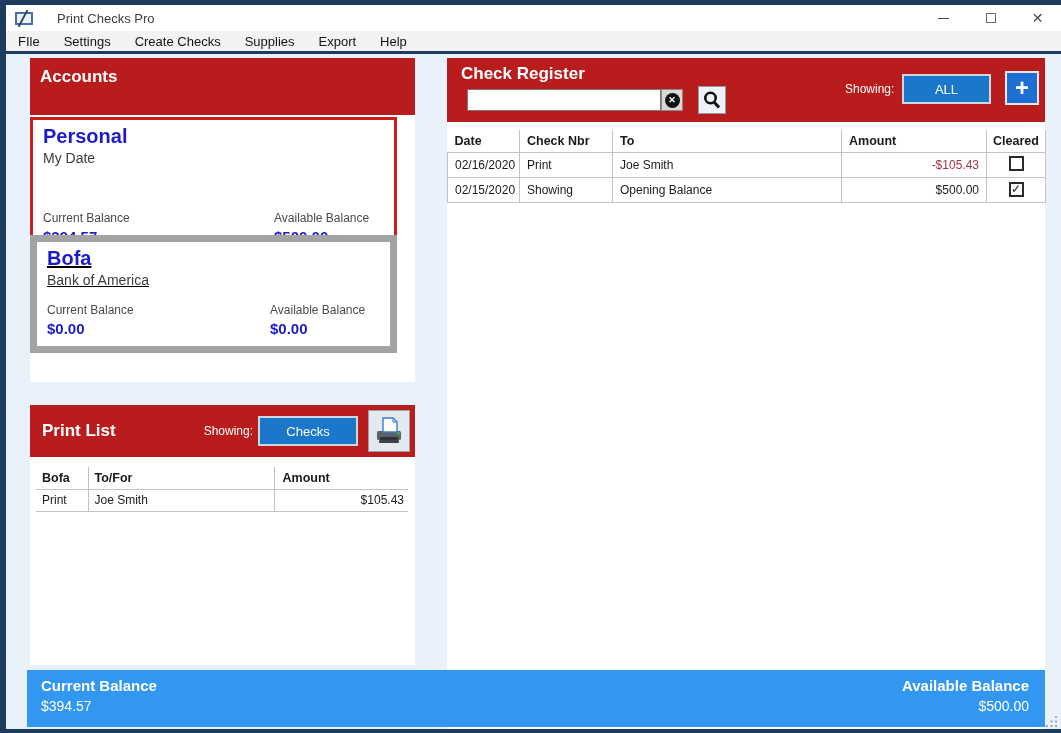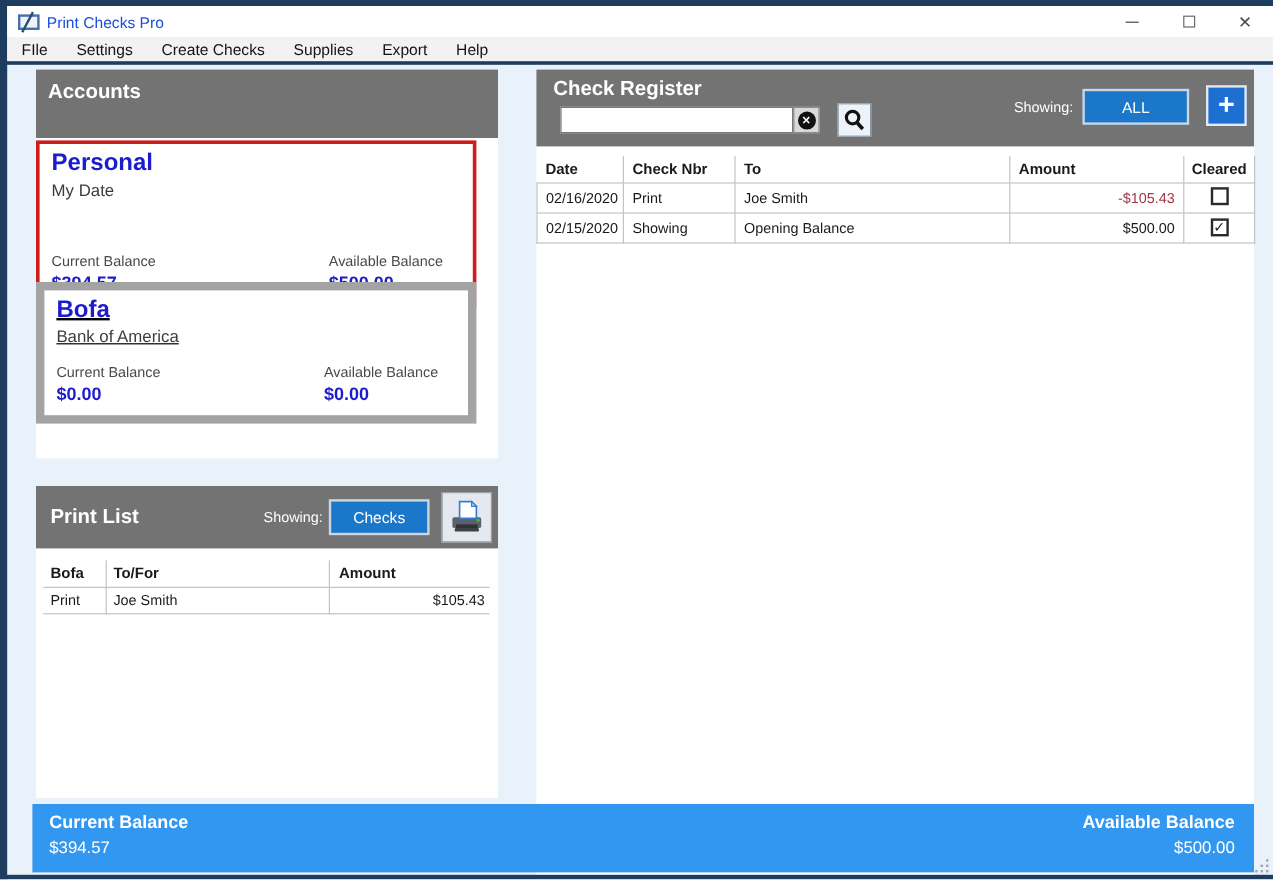--- a/index.html
+++ b/index.html
@@ -10,35 +10,35 @@
   
   .border-top   { position:absolute; left:0; top:0; width:100%; height:5px; background:#1d3c5e; }
   .border-left  { position:absolute; left:0; top:0; width:6px; height:100%; background:#1d3c5e; }
   .border-bottom{ position:absolute; left:0; bottom:0; width:100%; height:4px; background:#1d3c5e; }
 
   .titlebar { position:absolute; left:6px; top:5px; right:0; height:26px; background:#ffffff;
               display:flex; align-items:center; }
   .app-icon { margin-left:9px; width:18px; height:13px; position:relative; }
   .app-icon .doc { position:absolute; inset:0; border:2px solid #4a6fa5; background:#eef3fa; }
   .app-icon .pen { position:absolute; left:7px; top:-3px; width:2px; height:19px; background:#2b4a73; transform:rotate(28deg); }
-  .title-text { margin-left:6px; color:#1d4ed8; font-size:13px; }
+  .title-text { margin-left:24px; color:#404040; font-size:13px; }
   .win-controls { margin-left:auto; display:flex; height:100%; }
   .win-btn { width:47px; height:100%; display:flex; align-items:center; justify-content:center; color:#4a4a4a; }
   .glyph-min { width:11px; height:1px; background:#4a4a4a; display:block; }
   .glyph-max { width:10px; height:10px; border:1px solid #6a6a6a; display:block; }
   .glyph-close { font-size:14px; color:#4a4a4a; }
 
   .menubar { position:absolute; left:6px; top:31px; right:0; height:20px; background:#f2f2f2;
              display:flex; align-items:center; font-size:13px; color:#141414; }
   .menu-item { padding:0 12px; height:100%; display:flex; align-items:center; cursor:default; }
   .menu-sep { position:absolute; left:0; top:51px; width:100%; height:3px; background:#1d3c5e; }
 
   
   .panel { position:absolute; background:#ffffff; }
-  .panel-header { background:#737373; color:#ffffff; position:relative; }
+  .panel-header { background:#b91c1c; color:#ffffff; position:relative; }
   .panel-title { font-size:17px; font-weight:bold; color:#ffffff; }
   .blue-btn { background:#1b77ca; border:2px solid #cfd6dd; color:#ffffff; font-size:13px;
               font-family:"Liberation Sans",sans-serif; display:flex; align-items:center; justify-content:center; cursor:pointer; }
   .showing { font-size:12px; color:#ffffff; }
 
   
   .accounts { left:30px; top:58px; width:385px; height:324px; }
   .accounts .panel-header { height:57px; padding:9px 0 0 10px; }
   .card { position:absolute; left:0; width:367px; background:#ffffff; }
   .card.selected { top:59px; height:140px; border:3px solid #cf1d1d; }
@@ -80,21 +80,21 @@
   .amount.neg { color:#a23648; }
   .checkbox { width:15px; height:15px; border:2px solid #2a2a2a; display:inline-flex; align-items:center;
               justify-content:center; background:#fff; cursor:pointer; font-size:12px; color:#222; }
   .checkbox.checked::after { content:"✓"; margin-top:-2px; }
 
   
   .printlist { left:30px; top:405px; width:385px; height:260px; }
   .printlist .panel-header { height:52px; display:flex; align-items:center; }
   .printlist .panel-title { margin-left:12px; }
   .printlist .showing { margin-left:auto; }
-  .btn-checks { width:84px; height:30px; margin:0 10px 0 5px; }
+  .btn-checks { width:100px; height:30px; margin:0 10px 0 5px; }
   .btn-printer { width:42px; height:42px; margin-right:5px; background:#e3e9ef; border:1px solid #9aa0a6;
                  display:flex; align-items:center; justify-content:center; cursor:pointer; }
   .pl-table { position:absolute; left:6px; top:62px; width:372px; }
   .pl-table th { font-size:12.5px; font-weight:bold; text-align:left; height:22px; padding:0 0 0 6px;
                  border-right:1px solid #c3c3c3; border-bottom:1px solid #c3c3c3; }
   .pl-table td { height:22px; padding:0 0 0 6px; border-right:1px solid #c3c3c3; border-bottom:1px solid #c3c3c3; }
   .pl-table .col-amount { text-align:right; padding-right:4px; }
   .pl-table th.col-amount { text-align:left; padding-left:8px; }
   .pl-table th:last-child, .pl-table td:last-child { border-right:none; }
 

